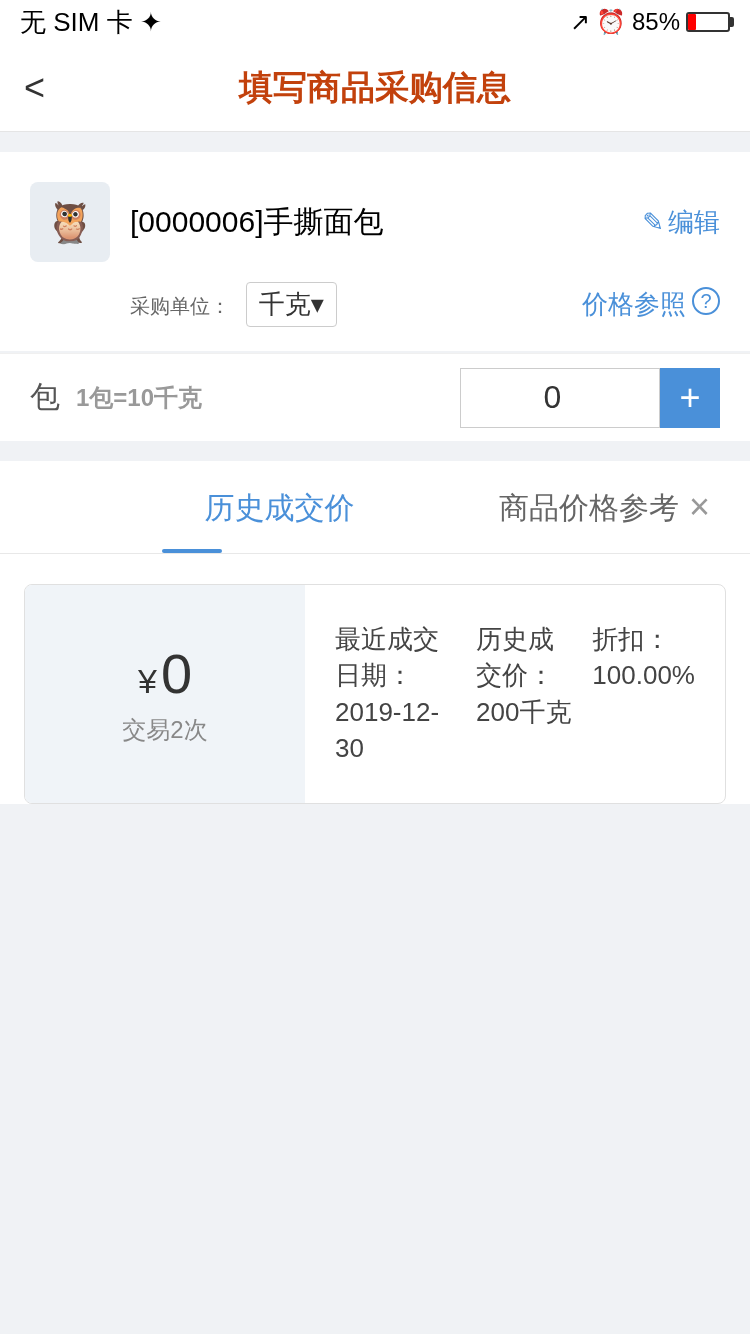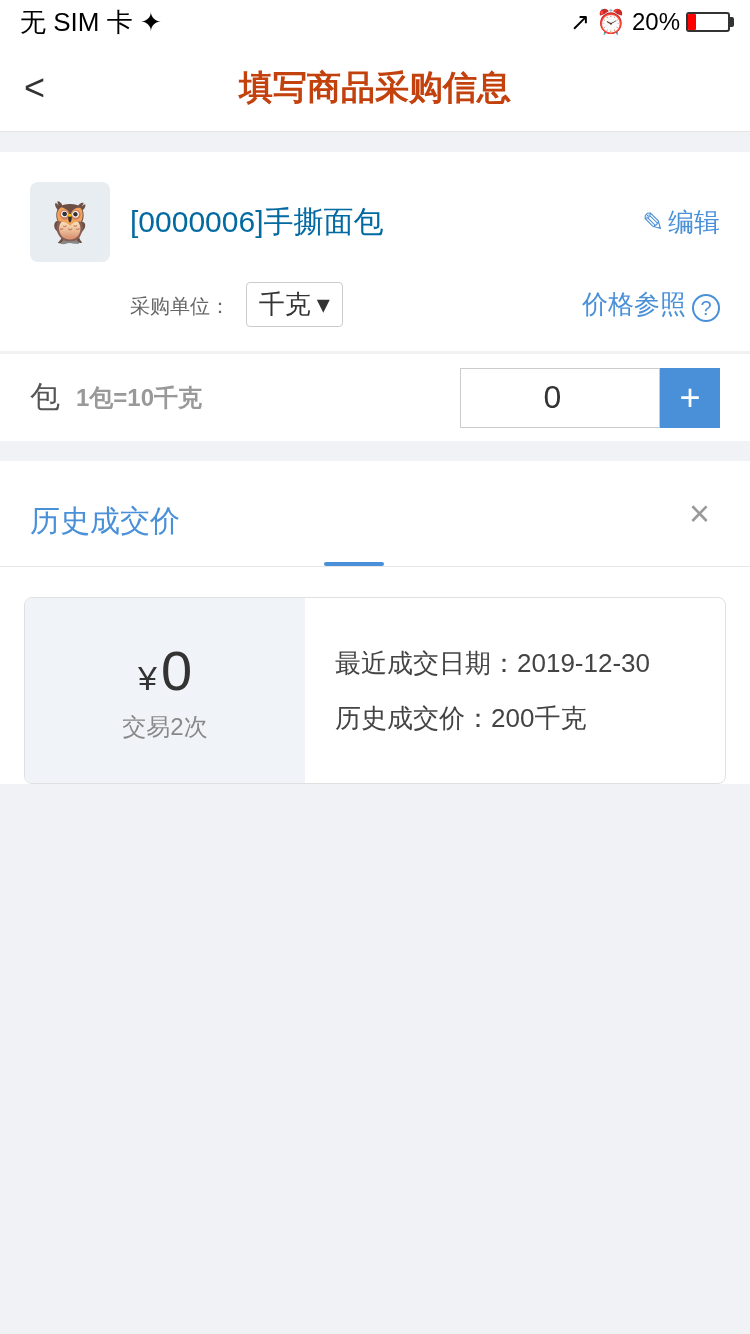--- a/index.html
+++ b/index.html
@@ -106,21 +106,21 @@
       justify-content: center;
       overflow: hidden;
     }
     .owl-icon {
       font-size: 40px;
       color: #8a9bb0;
     }
     .product-name {
       font-size: 30px;
       font-weight: 500;
-      color: #0369a1;
+      color: #000000;
     }
     .edit-link {
       font-size: 26px;
       color: #4a90d9;
       display: flex;
       align-items: center;
       gap: 4px;
     }
     .product-unit-row {
       display: flex;
@@ -136,27 +136,26 @@
     .unit-select {
       display: inline-flex;
       align-items: center;
       border: 1px solid #ccc;
       border-radius: 4px;
       padding: 4px 12px;
       font-size: 26px;
       color: #333;
       background: #fff;
       margin-left: 8px;
-      gap: 6px;
     }
     .price-ref {
       font-size: 26px;
       color: #4a90d9;
       display: flex;
-      align-items: flex-end;
+      align-items: flex-start;
       gap: 6px;
     }
     .price-ref-icon {
       width: 28px;
       height: 28px;
       border: 2px solid #4a90d9;
       border-radius: 50%;
       display: flex;
       align-items: center;
       justify-content: center;
@@ -222,22 +221,22 @@
     
     .tabs {
       display: flex;
       align-items: center;
       border-bottom: 1px solid #e8e8e8;
       padding: 0 30px;
       position: relative;
     }
     .tab-item {
       flex: 1;
-      text-align: left;
-      padding: 40px 0 24px;
+      text-align: right;
+      padding: 27px 0 24px;
       font-size: 30px;
       color: #666;
       cursor: pointer;
       position: relative;
     }
     .tab-item.active {
       color: #4a90d9;
       font-weight: 500;
     }
     .tab-item.active::after {
@@ -286,41 +285,41 @@
     }
     .price-trades {
       font-size: 24px;
       color: #888;
       margin-top: 8px;
     }
     .price-right-panel {
       flex: 1;
       padding: 36px 30px;
       display: flex;
-      flex-direction: column;
+      flex-direction: row;
       gap: 18px;
       justify-content: center;
     }
     .price-detail-row {
       font-size: 26px;
       color: #444;
       line-height: 1.4;
     }
   </style>
 </head>
 <body>
 
 <div class="status-bar">
   <div class="status-left">
     <span>无 SIM 卡 ✦</span>
   </div>
   <div class="status-right">
     <span>↗</span>
     <span>⏰</span>
-    <span>20%</span>
+    <span>85%</span>
     <div class="battery">
       <div class="battery-fill"></div>
     </div>
   </div>
 </div>
 
 <div class="nav-bar">
   <span class="nav-back">&lt;</span>
   <span class="nav-title">填写商品采购信息</span>
 </div>
@@ -362,32 +361,36 @@
   <div class="qty-input-wrap">
     <input class="qty-input" type="number" value="0" style="">
     <button class="qty-plus">+</button>
   </div>
 </div>
 
 <div class="bottom-panel">
 
   <div class="tabs">
     <div class="tab-item active">历史成交价</div>
+    <div class="tab-item">商品价格参考</div>
     <span class="tab-close">×</span>
   </div>
 
   <div class="price-card">
     <div class="price-left-panel">
       <div class="price-amount">
         <span class="price-currency">¥</span><span>0</span>
       </div>
       <div class="price-trades">交易2次</div>
     </div>
     <div class="price-right-panel">
       <div class="price-detail-row">
         <span>最近成交日期：</span><span>2019-12-30</span>
       </div>
       <div class="price-detail-row">
         <span>历史成交价：</span><span>200千克</span>
       </div>
+      <div class="price-detail-row">
+        <span>折扣：</span><span>100.00%</span>
+      </div>
     </div>
   </div>
 </div>
 
 </body></html>

